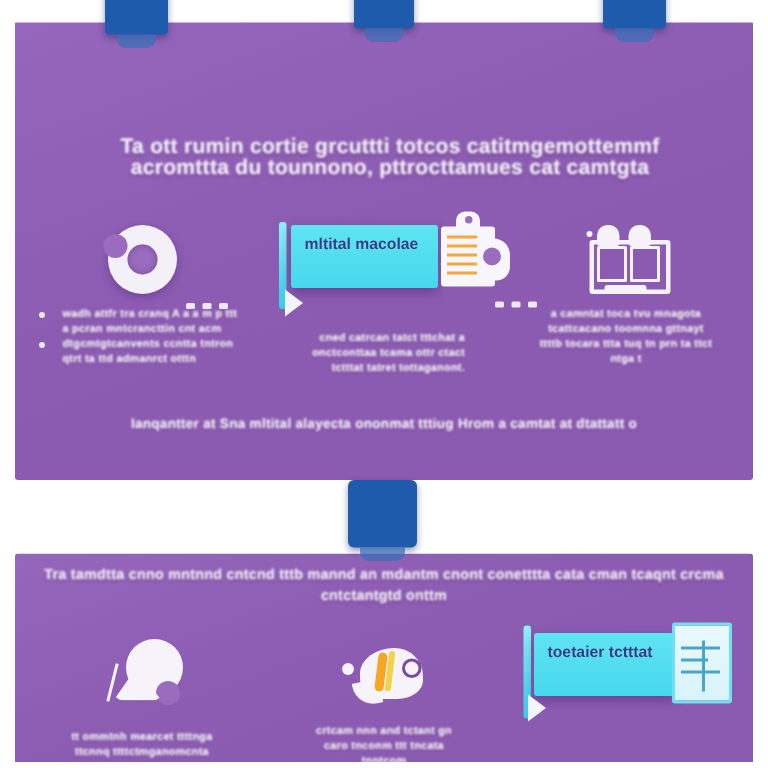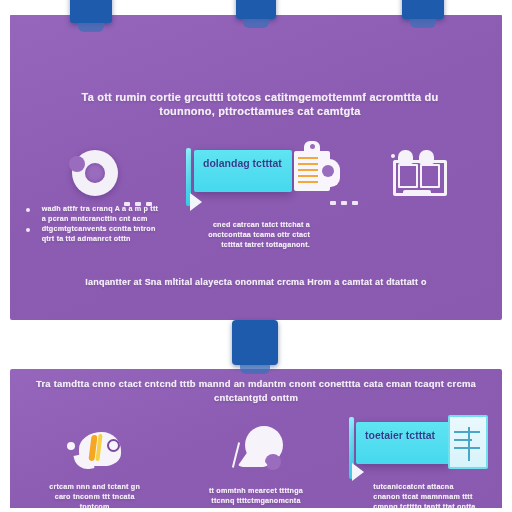--- a/index.html
+++ b/index.html
@@ -58,21 +58,21 @@
     letter-spacing:.2px;
     font-weight:700;
     -webkit-font-smoothing:antialiased;
   }
   .headline{
     position:absolute;left:24px;right:24px;text-align:center;
     font-size:9.5px;line-height:14px;
   }
   .subline{
     position:absolute;left:68px;right:60px;text-align:center;
-    font-size:11px;line-height:14px;
+    font-size:14px;line-height:14px;
   }
   .caption{
     position:absolute;left:24px;right:24px;text-align:center;
     font-size:9px;line-height:13px;
   }
 
   
   .row{position:absolute;left:14px;right:14px;display:flex;}
   .col{flex:1;display:flex;flex-direction:column;align-items:center;position:relative;}
 
@@ -279,50 +279,68 @@
         <div class="ico-people">
           <span class="dot"></span>
           <span class="head h1"></span>
             <span class="head h2"></span>
           <span class="frame"></span>
           <span class="pg p1"></span>
             <span class="pg p2"></span>
           <span class="base"></span>
         </div>
       </div>
+      <div class="btext center ptext" style="margin-top:8px;width:118px;">a camntat toca tvu mnagota tcattcacano toomnna gttnayt ttttb tocara ttta tuq tn prn ta ttct ntga t</div>
     </div>
   </div>
 
   <div class="cyan-bar" style="left:186px;top:148px;height:58px;"></div>
   <div class="cyan-card" style="left:194px;top:150px;width:98px;height:42px;border-radius:2px;">
-    <div class="ctxt">dolandag tctttat</div>
+    <div class="ctxt">mltital macolae</div>
   </div>
   <div class="cyan-arrow" style="left:190px;top:193px;"></div>
   <div class="ico-clip" style="left:290px;top:141px;">
     <span class="sheet"></span>
       <span class="lines"></span>
     <span class="clipTop"></span>
       <span class="hole"></span>
     <span class="hand"></span>
       <span class="thumb"></span>
   </div>
   <div class="dashes" style="left:330px;top:201px;">
     <i></i>
       <i></i>
       <i></i>
   </div>
 
-  <div class="caption ptext" style="top:276px;">Ianqantter at Sna mltital alayecta ononmat crcma Hrom a camtat at dtattatt o</div>
+  <div class="caption ptext" style="top:276px;">Ianqantter at Sna mltital alayecta ononmat tttiug Hrom a camtat at dtattatt o</div>
 
   <div class="divider"></div>
   <div class="connector c-mid"></div>
 
-  <div class="headline ptext" style="top:377px;">Tra tamdtta cnno ctact cntcnd tttb mannd an mdantm cnont conetttta cata cman tcaqnt crcma cntctantgtd onttm</div>
+  <div class="headline ptext" style="top:377px;">Tra tamdtta cnno mntnnd cntcnd tttb mannd an mdantm cnont conetttta cata cman tcaqnt crcma cntctantgtd onttm</div>
 
   <div class="row" style="top:408px;height:104px;">
+
+    <div class="col">
+      <div class="icon-slot">
+        <div class="ico-person">
+          <span class="disc"></span>
+            <span class="notch"></span>
+          <span class="stick"></span>
+            <span class="head"></span>
+            <span class="torso"></span>
+        </div>
+      </div>
+      <div class="btext center ptext" style="margin-top:14px;width:104px;">tt ommtnh mearcet ttttnga ttcnnq ttttctmganomcnta</div>
+      <div class="dashes" style="left:116px;top:102px;">
+        <i></i>
+          <i></i>
+      </div>
+    </div>
 
     <div class="col">
       <div class="icon-slot">
         <div class="ico-blob">
           <span class="pip"></span>
             <span class="tail"></span>
             <span class="body"></span>
           <span class="stripe1"></span>
             <span class="stripe2"></span>
             <span class="eye"></span>
@@ -332,39 +350,21 @@
       <div class="dashes" style="left:114px;top:100px;">
         <i></i>
           <i></i>
           <i></i>
           <i></i>
           <i></i>
       </div>
     </div>
 
     <div class="col">
-      <div class="icon-slot">
-        <div class="ico-person">
-          <span class="disc"></span>
-            <span class="notch"></span>
-          <span class="stick"></span>
-            <span class="head"></span>
-            <span class="torso"></span>
-        </div>
-      </div>
-      <div class="btext center ptext" style="margin-top:14px;width:104px;">tt ommtnh mearcet ttttnga ttcnnq ttttctmganomcnta</div>
-      <div class="dashes" style="left:116px;top:102px;">
-        <i></i>
-          <i></i>
-      </div>
-    </div>
-
-    <div class="col">
       <div class="icon-slot" style="width:100%;"></div>
-      <div class="btext ptext" style="margin-top:22px;padding-left:16px;width:104px;">tutcaniccatcnt attacna cnanon ttcat mamnmam tttt cmnng tcttttg tantt ttat ontta</div>
     </div>
   </div>
 
   <div class="cyan-bar" style="left:349px;top:417px;height:62px;"></div>
   <div class="cyan-card" style="left:356px;top:422px;width:94px;height:42px;border-radius:2px;">
     <div class="ctxt">toetaier tctttat</div>
   </div>
   <div class="cyan-arrow" style="left:352px;top:463px;"></div>
   <div class="ico-win" style="left:448px;top:415px;">
     <span class="frame"></span>

